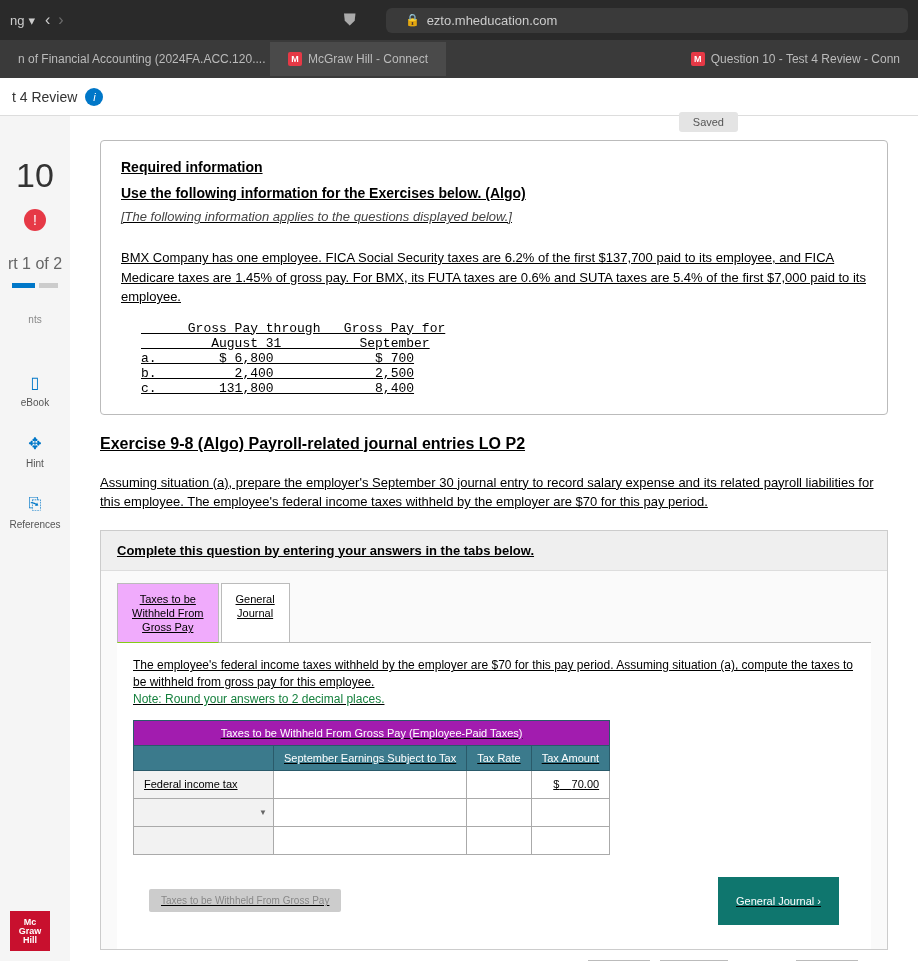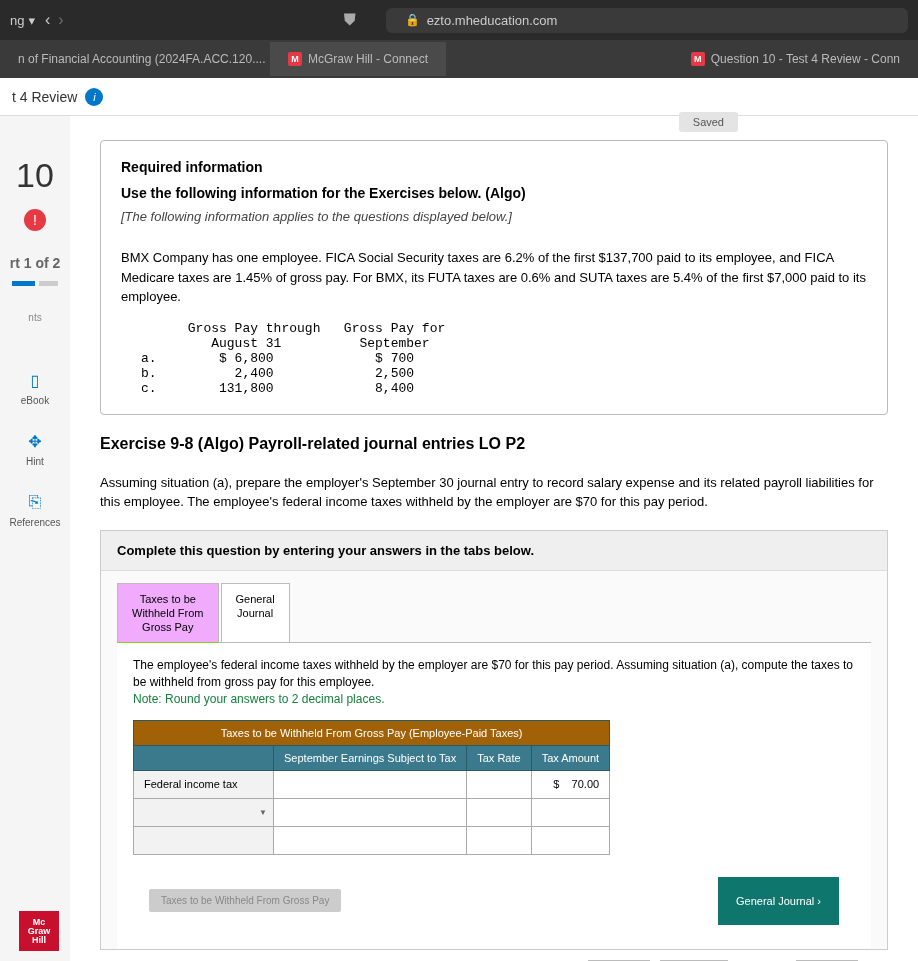--- a/index.html
+++ b/index.html
@@ -23,32 +23,32 @@
 .app-header .info { width: 18px; height: 18px; border-radius: 50%; background: #0077c8; color: #fff; display: inline-flex; align-items: center; justify-content: center; font-size: 11px; font-style: italic; margin-left: 8px; }
 .saved-pill { position: absolute; right: 180px; top: 112px; background: #e4e4e4; color: #555; font-size: 11px; padding: 4px 14px; border-radius: 3px; }
 
 
 .main { display: flex; height: calc(100% - 116px); }
 
 
 .sidebar { width: 70px; background: #f5f5f5; display: flex; flex-direction: column; align-items: center; padding-top: 40px; gap: 6px; }
 .qnum { font-size: 34px; font-weight: 300; color: #333; margin-bottom: 8px; }
 .warn-badge { width: 22px; height: 22px; border-radius: 50%; background: #e63946; color: #fff; display: flex; align-items: center; justify-content: center; font-size: 14px; margin-bottom: 18px; }
-.part-label { font-size: 14px; color: #666; margin-bottom: 4px; font-weight: bold; }
+.part-label { font-size: 16px; color: #666; margin-bottom: 4px; }
 .progress { width: 46px; height: 5px; background: #ddd; margin-bottom: 20px; display: flex; }
 .progress .fill { width: 50%; background: #0077c8; }
 .progress .gap { width: 4px; background: #f5f5f5; }
 .progress .rest { flex: 1; background: #ccc; }
 .side-label { font-size: 10px; color: #888; margin-bottom: 40px; }
 .side-item { display: flex; flex-direction: column; align-items: center; gap: 4px; margin-bottom: 18px; cursor: pointer; }
 .side-item .icon { width: 22px; height: 22px; display: flex; align-items: center; justify-content: center; color: #0077c8; font-size: 16px; }
 .side-item .label { font-size: 10px; color: #555; }
 
 
-.content { flex: 1; padding: 24px 30px 10px 30px; overflow-y: auto; background: #fff; }
+.content { flex: 1; padding: 24px 30px 10px 30px; overflow-y: auto; background: #fff; text-decoration: underline; }
 .info-box { border: 1px solid #bbb; border-radius: 4px; padding: 18px 20px; margin-bottom: 20px; }
 .info-box h4 { font-size: 14px; font-weight: bold; margin-bottom: 10px; }
 .info-box .instr { font-size: 14px; font-weight: bold; margin-bottom: 8px; }
 .info-box .italic { font-style: italic; font-size: 13px; color: #444; margin-bottom: 24px; }
 .info-box .body { font-size: 13px; line-height: 1.5; margin-bottom: 14px; }
 .data-table { font-family: 'Courier New', monospace; font-size: 13px; white-space: pre; margin-left: 20px; }
 
 .exercise-title { font-size: 16px; font-weight: bold; margin-bottom: 20px; }
 .exercise-body { font-size: 13px; line-height: 1.5; margin-bottom: 18px; }
 
@@ -56,37 +56,37 @@
 .answer-header { background: #efefef; padding: 12px 16px; font-size: 13px; font-weight: bold; border-bottom: 1px solid #ddd; }
 .tabs-row { display: flex; padding: 12px 16px 0 16px; gap: 2px; }
 .tab-btn { padding: 8px 14px; font-size: 11px; border: 1px solid #bbb; background: #fff; cursor: pointer; text-align: center; line-height: 1.3; }
 .tab-btn.active { border-bottom: 1px solid #84cc16; position: relative; z-index: 2; background: #f0abfc; }
 .tab-content { padding: 14px 16px; border-top: 1px solid #bbb; margin-top: -1px; background: #fff; margin-left: 16px; margin-right: 16px; }
 .tab-content p { font-size: 12px; line-height: 1.4; }
 .red-note { color: #15803d; }
 
 .tax-table { border-collapse: collapse; margin: 12px 0; font-size: 11px; }
 .tax-table th { background: #3b7a8c; color: #fff; padding: 6px 10px; border: 1px solid #2a5a6a; font-weight: normal; }
-.tax-table th.wide { background: #a16207; }
+.tax-table th.wide { background: #a21caf; }
 .tax-table td { border: 1px solid #aaa; padding: 6px 10px; background: #fff; height: 28px; }
 .tax-table td.label { background: #f2f2f2; text-align: left; min-width: 140px; }
 .tax-table td.amount { text-align: right; min-width: 70px; }
 .tax-table td.dropdown { min-width: 130px; position: relative; }
 .tax-table td.dropdown::after { content: '▼'; position: absolute; right: 6px; top: 50%; transform: translateY(-50%); font-size: 8px; color: #666; }
 
 .nav-footer { display: flex; align-items: center; justify-content: space-between; padding: 10px 16px; }
 .nav-footer .left-disabled { background: #ccc; color: #888; font-size: 10px; padding: 6px 12px; border-radius: 2px; }
 .nav-footer .gj-btn { background: #0f766e; color: #fff; font-size: 11px; padding: 18px 18px; cursor: pointer; }
 
 .bottom-nav { display: flex; align-items: center; justify-content: flex-end; padding: 10px 30px; gap: 10px; font-size: 12px; }
 .bottom-nav .btn { border: 1px solid #bbb; background: #fff; padding: 6px 14px; cursor: pointer; color: #1d4ed8; }
 .bottom-nav .pager { border: 1px solid #bbb; padding: 6px 10px; background: #fff; display: flex; align-items: center; gap: 6px; }
 .bottom-nav .grid-icon { color: #888; }
 
-.mc-logo { position: absolute; bottom: 10px; left: 19px; width: 40px; height: 40px; background: #c8102e; color: #fff; font-size: 9px; font-weight: bold; display: flex; flex-direction: column; align-items: center; justify-content: center; line-height: 1; }
+.mc-logo { position: absolute; bottom: 10px; left: 10px; width: 40px; height: 40px; background: #c8102e; color: #fff; font-size: 9px; font-weight: bold; display: flex; flex-direction: column; align-items: center; justify-content: center; line-height: 1; }
 </style>
 </head>
 <body>
 
 <div class="browser-bar">
   <span>ng</span>
   <span style="margin-left:4px">▾</span>
   <div class="nav-arrows">
     <span>‹</span>
     <span style="opacity:.4">›</span>

